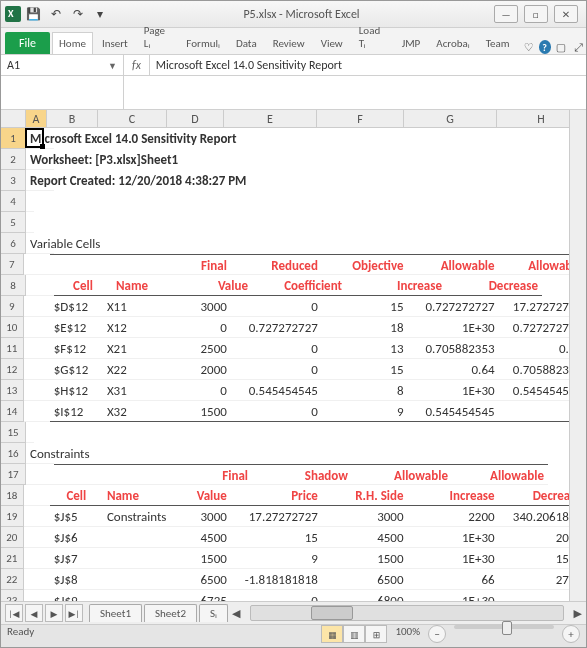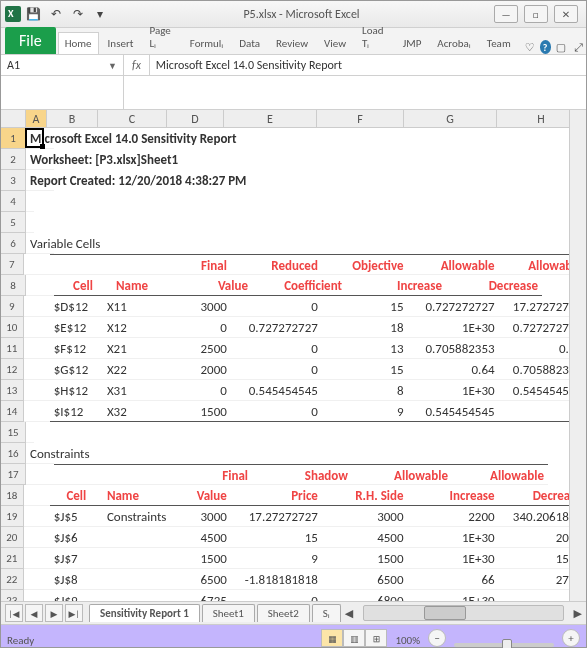--- a/index.html
+++ b/index.html
@@ -7,21 +7,21 @@
 .titlebar{height:26px;background:linear-gradient(#f7f7f7,#e9e9e9);border-bottom:1px solid #d0d0d0;display:flex;align-items:center;padding:0 4px;font-size:12px}
 .qat{display:flex;align-items:center;gap:4px}
 .xl-icon{width:16px;height:16px;background:#217346;border-radius:2px;position:relative}
 .xl-icon:before{content:"X";color:#fff;font-size:10px;font-weight:bold;position:absolute;top:1px;left:3px}
 .qat-btn{width:18px;height:18px;display:flex;align-items:center;justify-content:center;color:#444;font-size:12px}
 .title{flex:1;text-align:center;color:#555}
 .wctrls{display:flex;gap:6px;padding-right:4px}
 .wctrl{width:22px;height:16px;border:1px solid #aaa;border-radius:2px;background:#f5f5f5;display:flex;align-items:center;justify-content:center;font-size:10px;color:#555}
 .ribbon{background:#f3f3f3;border-bottom:1px solid #d0d0d0}
 .tabs{display:flex;align-items:flex-end;height:26px;padding-left:4px;gap:2px;font-size:11px;color:#555}
-.file-tab{background:#1b9e4b;color:#fff;padding:4px 14px;border-radius:2px 2px 0 0;font-size:16px}
+.file-tab{background:#1b9e4b;color:#fff;padding:4px 14px;border-radius:2px 2px 0 0;font-size:12px}
 .tab{padding:4px 6px;cursor:default;border:1px solid transparent;border-bottom:none}
 .tab.sel{background:#fff;border-color:#d0d0d0}
 .help-dot{width:14px;height:14px;border-radius:50%;background:#2a7ab0;color:#fff;display:flex;align-items:center;justify-content:center;font-size:10px;font-weight:bold}
 .fbar{display:flex;align-items:stretch;border-bottom:1px solid #d0d0d0;height:54px}
 .name-area{display:flex;flex-direction:column}
 .name-box{width:110px;border-right:1px solid #d0d0d0;display:flex;align-items:center;padding:0 6px;font-weight:normal;height:20px;border-bottom:1px solid #d0d0d0}
 .name-dd{font-size:9px;color:#666;margin-left:auto}
 .fx-area{display:flex;flex-direction:column;flex:1}
 .fx-row{display:flex;align-items:center;height:20px;border-bottom:1px solid #d0d0d0}
 .fx{font-style:italic;color:#666;padding:0 8px;border-right:1px solid #d0d0d0;height:100%;display:flex;align-items:center}
@@ -44,21 +44,21 @@
 .bt{border-top:1px solid #555}
 .bb{border-bottom:1px solid #555}
 .r{text-align:right}
 .sheet-tabs{height:22px;background:#eee;border-top:1px solid #ccc;display:flex;align-items:center;font-size:11px;color:#555}
 .nav-btns{display:flex;padding:0 4px;gap:2px}
 .nav-btn{width:16px;height:16px;display:flex;align-items:center;justify-content:center;border:1px solid #bbb;background:#f5f5f5;font-size:9px}
 .stab{border:1px solid #aaa;border-bottom:none;padding:2px 10px;margin-left:2px;background:#f5f5f5;border-radius:2px 2px 0 0}
 .stab.active{background:#fff;font-weight:bold}
 .hscroll{flex:1;margin:0 6px;height:14px;background:#e0e0e0;border:1px solid #bbb;position:relative;border-radius:2px}
 .hthumb{position:absolute;left:60px;width:40px;top:0;bottom:0;background:#ccc;border:1px solid #999;border-radius:2px}
-.status{height:22px;background:#c4b5fd;border-top:1px solid #ccc;display:flex;align-items:flex-end;font-size:11px;color:#555;padding:0 6px;gap:8px}
+.status{height:22px;background:#e5e5e5;border-top:1px solid #ccc;display:flex;align-items:flex-start;font-size:11px;color:#555;padding:0 6px;gap:8px}
 .spacer{flex:1}
 .view-btns{display:flex}
 .vb{width:20px;height:16px;border:1px solid #bbb;background:#f5f5f5;display:flex;align-items:center;justify-content:center;font-size:9px}
 .vb.on{background:#fce5a8}
 .slider{width:100px;height:4px;background:#ccc;position:relative;border-radius:2px}
 .slider:before{content:"";position:absolute;left:48px;top:-4px;width:8px;height:12px;background:#eee;border:1px solid #888;border-radius:2px}
 .zbt{width:16px;height:16px;border:1px solid #bbb;border-radius:50%;display:flex;align-items:center;justify-content:center;background:#f5f5f5}
 .vscroll{position:absolute;right:0;top:0;bottom:0;width:16px;background:#eee;border-left:1px solid #ccc}
 </style>
 </head>
@@ -341,21 +341,20 @@
     <div class="vscroll"></div>
   </div>
 
   <div class="sheet-tabs">
     <div class="nav-btns">
       <span class="nav-btn">|◀</span>
       <span class="nav-btn">◀</span>
       <span class="nav-btn">▶</span>
       <span class="nav-btn">▶|</span>
     </div>
-    <div class="stab active">Sensitivity Report 1</div>
     <div class="stab">Sheet1</div>
     <div class="stab">Sheet2</div>
     <div class="stab">Sᵢ</div>
     <span style="padding:0 4px">◀</span>
     <div class="hscroll">
         <div class="hthumb"></div>
       </div>
     <span style="padding:0 4px">▶</span>
   </div>
 

